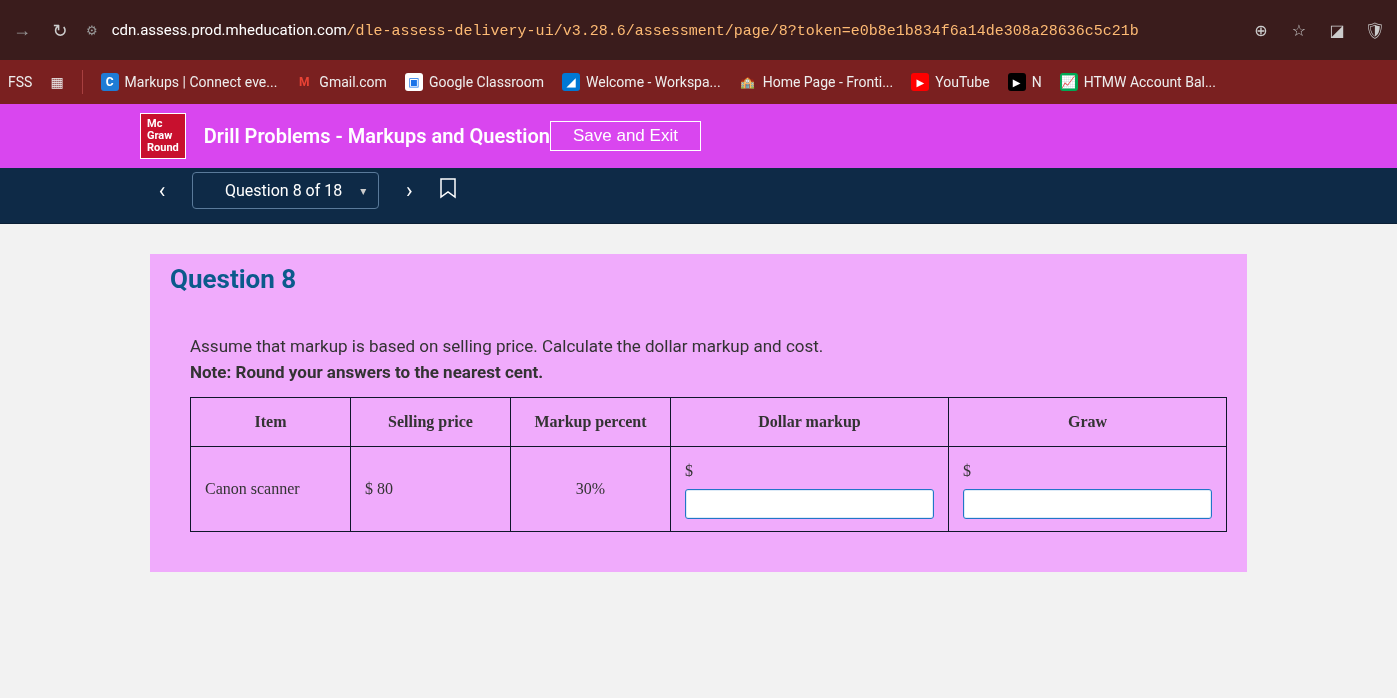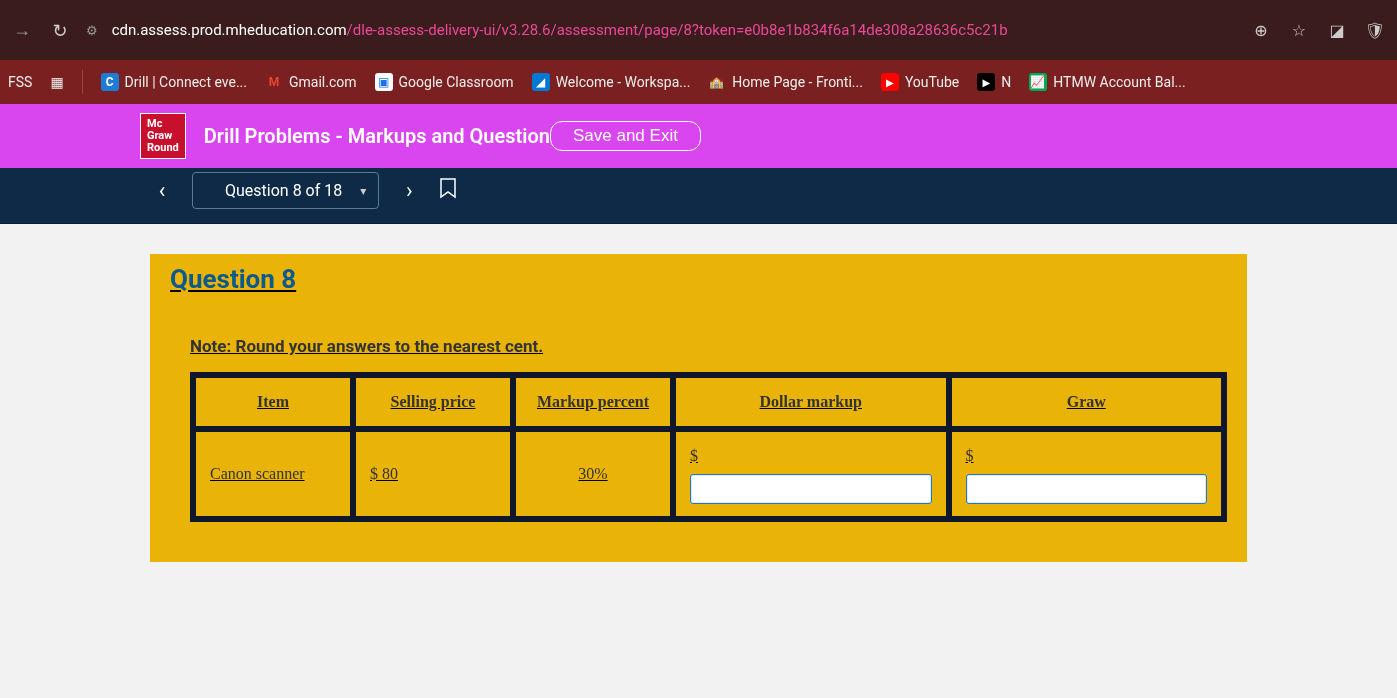--- a/index.html
+++ b/index.html
@@ -17,21 +17,21 @@
     align-items: center;
     padding: 0 10px;
     gap: 14px;
     color: #ccc;
   }
   .nav-arrow { color: #999; font-size: 18px; width: 24px; text-align: center; cursor: pointer; }
   .reload { color: #ccc; font-size: 18px; cursor: pointer; width: 24px; text-align:center;}
   .url-meta { color: #999; font-size: 13px; }
   .url-bar { flex: 1; color: #ccc; font-size: 15px; white-space: nowrap; overflow: hidden; }
   .url-bar .domain { color: #fff; }
-  .url-bar .path { color: #ec4899; }
+  .url-bar .path { color: #fdba74; font-family: Liberation Mono, monospace; }
   .br-icon { color: #ccc; font-size: 16px; width: 24px; text-align:center; cursor:pointer; }
   .bookmarks-bar {
     background: #7a2020;
     height: 44px;
     display: flex;
     align-items: center;
     padding: 8px 8px;
     gap: 18px;
     color: #eee;
     font-size: 14px;
@@ -56,21 +56,21 @@
     justify-content: flex-start;
   }
   .app-header-left { display:flex; align-items:center; gap:18px; }
   .mcgraw-logo {
     background:#c8102e; color:#fff; font-size:11px; font-weight:bold;
     padding:4px 6px; line-height:1.1; border:1px solid #fff;
   }
   .app-title { font-size:20px; font-weight:600; }
   .save-exit-btn {
     border:1px solid #fff; background:transparent; color:#fff;
-    padding:4px 22px; font-size:17px; border-radius:12px; cursor:pointer;
+    padding:4px 22px; font-size:17px; border-radius:0; cursor:pointer;
   }
   .sub-nav {
     background: #0e2a47;
     height: 56px;
     display: flex;
     align-items: center;
     padding: 0 150px 10px;
     gap: 18px;
     color: #fff;
     border-bottom: 1px solid #0a1f35;
@@ -87,34 +87,33 @@
   }
   .bookmark-icon { font-size:20px; color:#fff; cursor:pointer; }
 
   .content-area {
     background: #f2f2f2;
     height: calc(698px - 60px - 44px - 64px - 56px);
     padding: 30px 150px;
     overflow:auto;
   }
   .question-card {
-    background: #eab308;
+    background: #f0abfc;
     padding: 10px 20px 40px;
-    text-decoration: underline;
   }
   .q-heading {
     color: #0b5a8c; font-size: 26px; font-weight:700; margin-bottom: 40px;
   }
   .q-body { color:#333; font-size:17px; line-height:1.5; padding-left:20px; }
   .q-note { font-weight:700; margin-bottom:12px; }
   table.data {
     border-collapse: collapse; width: 100%; max-width:1050px;
   }
   table.data th, table.data td {
-    border: 6px solid #0f172a; padding: 12px 14px; font-size:16px;
+    border: 1px solid #0f172a; padding: 12px 14px; font-size:16px;
   }
   table.data th { font-weight:700; text-align:center; font-family: Georgia, 'Times New Roman', serif; }
   table.data td { font-family: Georgia, 'Times New Roman', serif; }
   .col-item { width:160px; }
   .col-sp { width:160px; }
   .col-mp { width:160px; text-align:center; }
   .col-dm, .col-cost { }
   .answer-cell { display:flex; flex-direction:column; gap:6px; }
   .dollar { font-size:16px; }
   .answer-input {
@@ -142,21 +141,21 @@
 <div class="bookmarks-bar">
   <div class="bm-item">
     <span>FSS</span>
   </div>
   <div class="bm-item">
     <span>▦</span>
   </div>
   <div class="bm-sep"></div>
   <div class="bm-item">
     <span class="bm-icon c">C</span>
-    <span>Drill | Connect eve...</span>
+    <span>Markups | Connect eve...</span>
   </div>
   <div class="bm-item">
     <span class="bm-icon gm">M</span>
     <span>Gmail.com</span>
   </div>
   <div class="bm-item">
     <span class="bm-icon gc">▣</span>
     <span>Google Classroom</span>
   </div>
   <div class="bm-item">
@@ -203,20 +202,21 @@
     <svg width="18" height="22" viewBox="0 0 18 22" fill="none" stroke="#fff" stroke-width="1.5">
         <path d="M2 2 H16 V20 L9 15 L2 20 Z"></path>
       </svg>
   </span>
 </div>
 
 <div class="content-area">
   <div class="question-card">
     <h2 class="q-heading">Question 8</h2>
     <div class="q-body">
+      <div>Assume that markup is based on selling price. Calculate the dollar markup and cost.</div>
       <div class="q-note">Note: Round your answers to the nearest cent.</div>
       <table class="data">
         <thead>
           <tr>
             <th class="col-item">Item</th>
             <th class="col-sp">Selling price</th>
             <th class="col-mp">Markup percent</th>
             <th class="col-dm">Dollar markup</th>
             <th class="col-cost">Graw</th>
           </tr>

